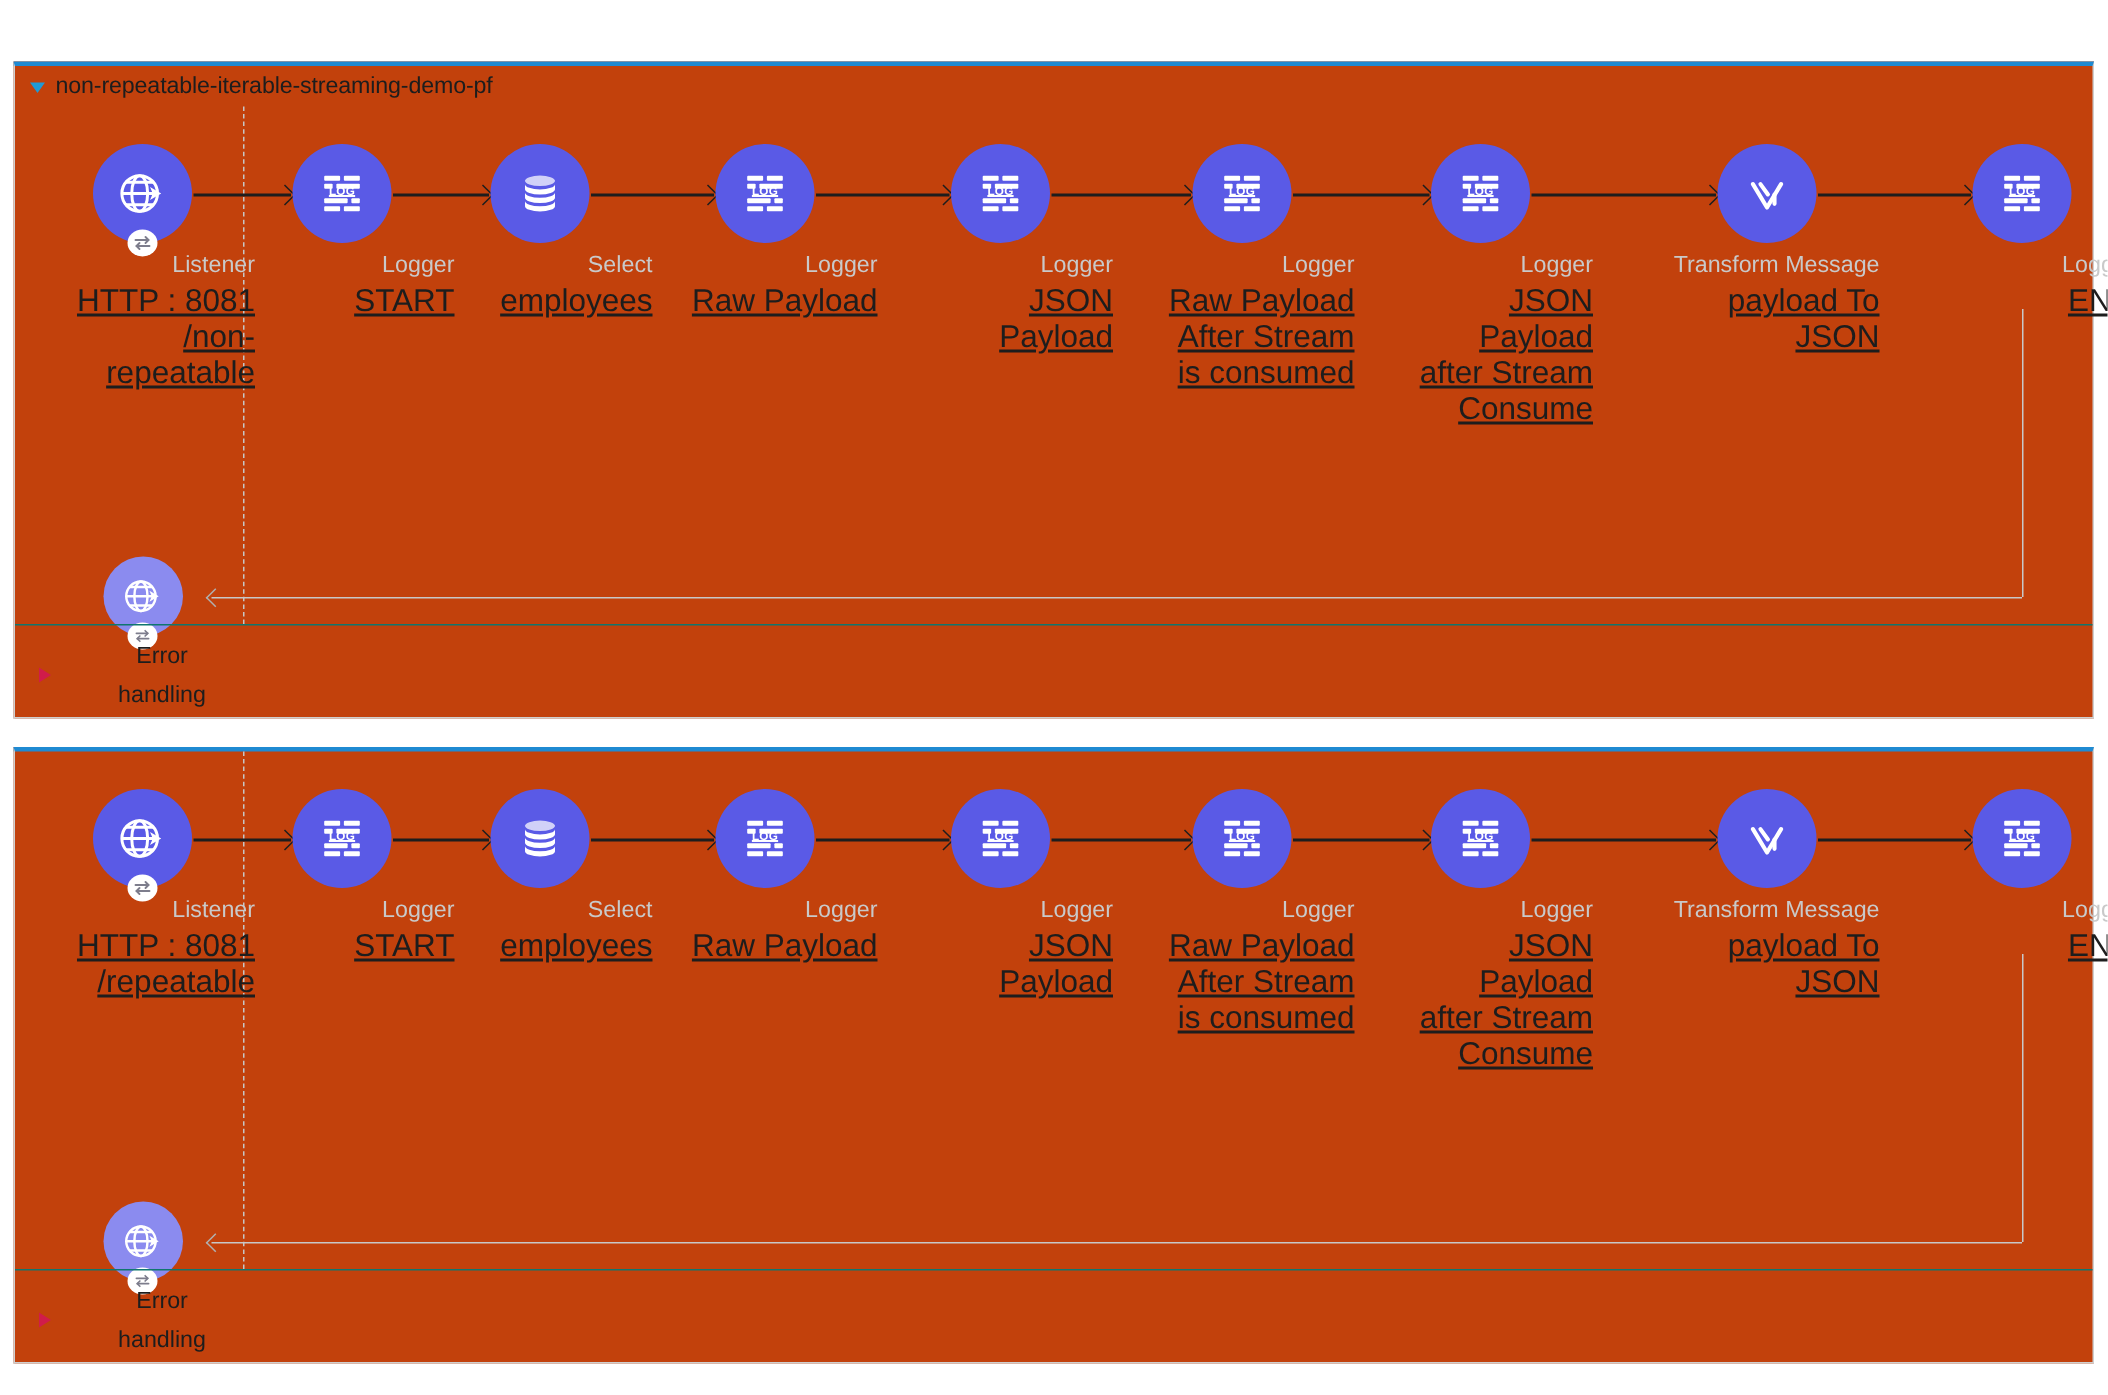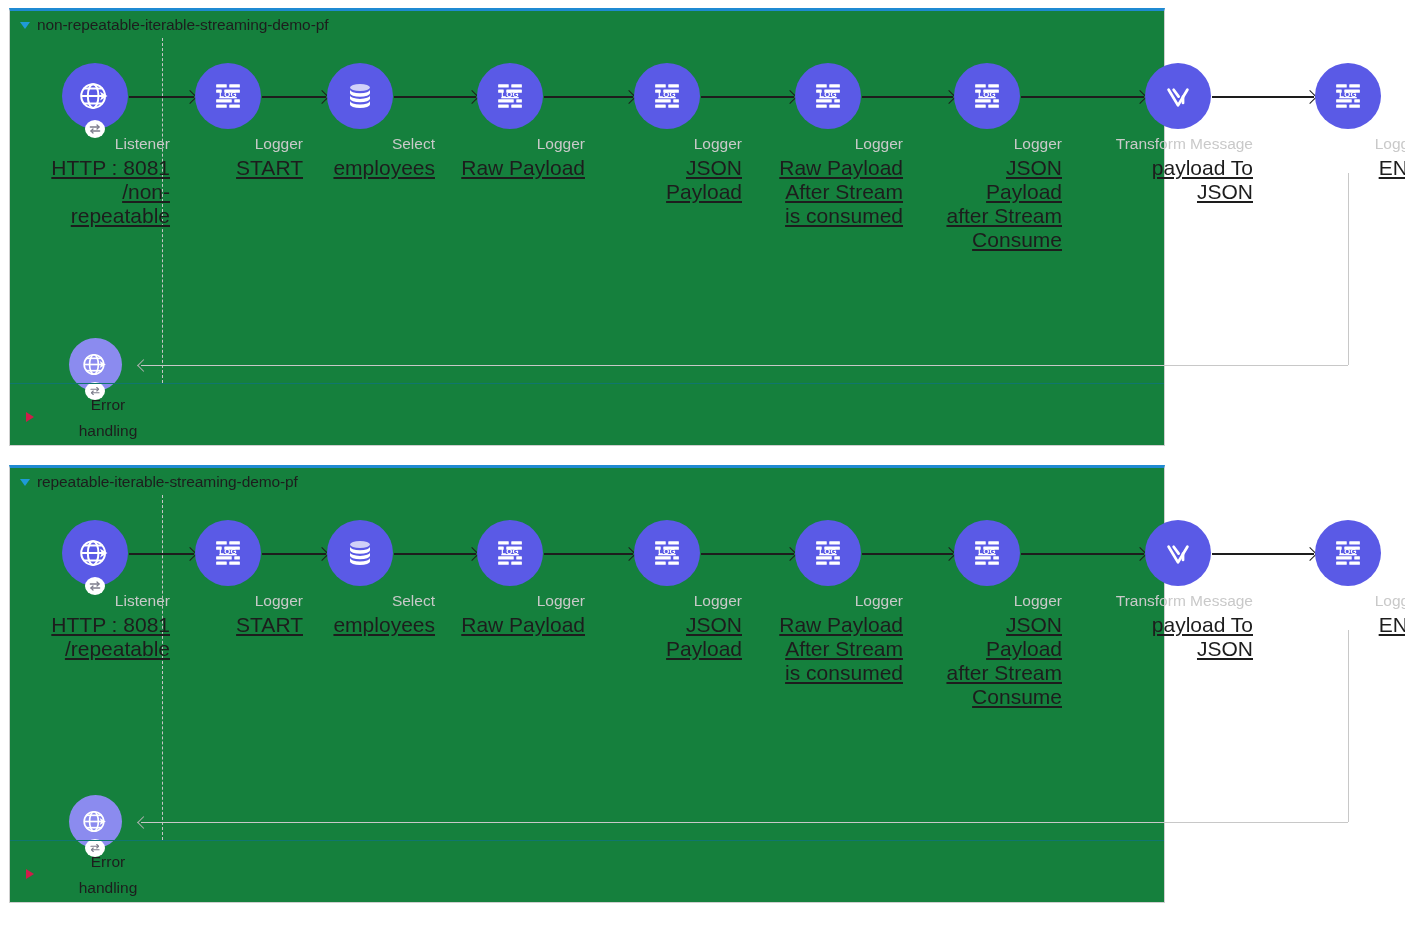--- a/index.html
+++ b/index.html
@@ -9,24 +9,25 @@
     font-family: "Liberation Sans", sans-serif;
   }
   body { width: 1405px; height: 930px; overflow: hidden; }
 
   .canvas { position: relative; width: 1405px; height: 930px; background: #ffffff; }
 
   
   .flow {
     position: absolute;
     left: 9px;
-    width: 1156px;
-    background: #15803d;
+    width: 1387px;
+    background: #c2410c;
     border: 1px solid #cfcfcf;
     border-top: 3px solid #1f8ad2;
+    margin-top: 33px;
   }
 
   .flow-header {
     height: 27px;
     display: flex;
     align-items: center;
     padding-left: 10px;
     gap: 7px;
   }
   .tri-down {
@@ -293,24 +294,20 @@
           </div>
         </div>
       </div>
       <div class="error-strip">
         <span class="tri-right"></span>
         <span class="error-label">Error
 handling</span>
       </div>
     </div>
     <div class="flow" style="top: 465px;">
-      <div class="flow-header">
-        <span class="tri-down"></span>
-        <span class="flow-title">repeatable-iterable-streaming-demo-pf</span>
-      </div>
       <div class="flow-canvas" style="height:345px">
         <div class="divider-dash" style="left:152px"></div>
         <div class="arrow" style="left:119px; width:65px; top:58px"></div>
         <div class="arrow" style="left:252px; width:64px; top:58px"></div>
         <div class="arrow" style="left:384px; width:82px; top:58px"></div>
         <div class="arrow" style="left:534px; width:89px; top:58px"></div>
         <div class="arrow" style="left:691px; width:93px; top:58px"></div>
         <div class="arrow" style="left:852px; width:91px; top:58px"></div>
         <div class="arrow" style="left:1011px; width:123px; top:58px"></div>
         <div class="arrow" style="left:1202px; width:102px; top:58px"></div>

